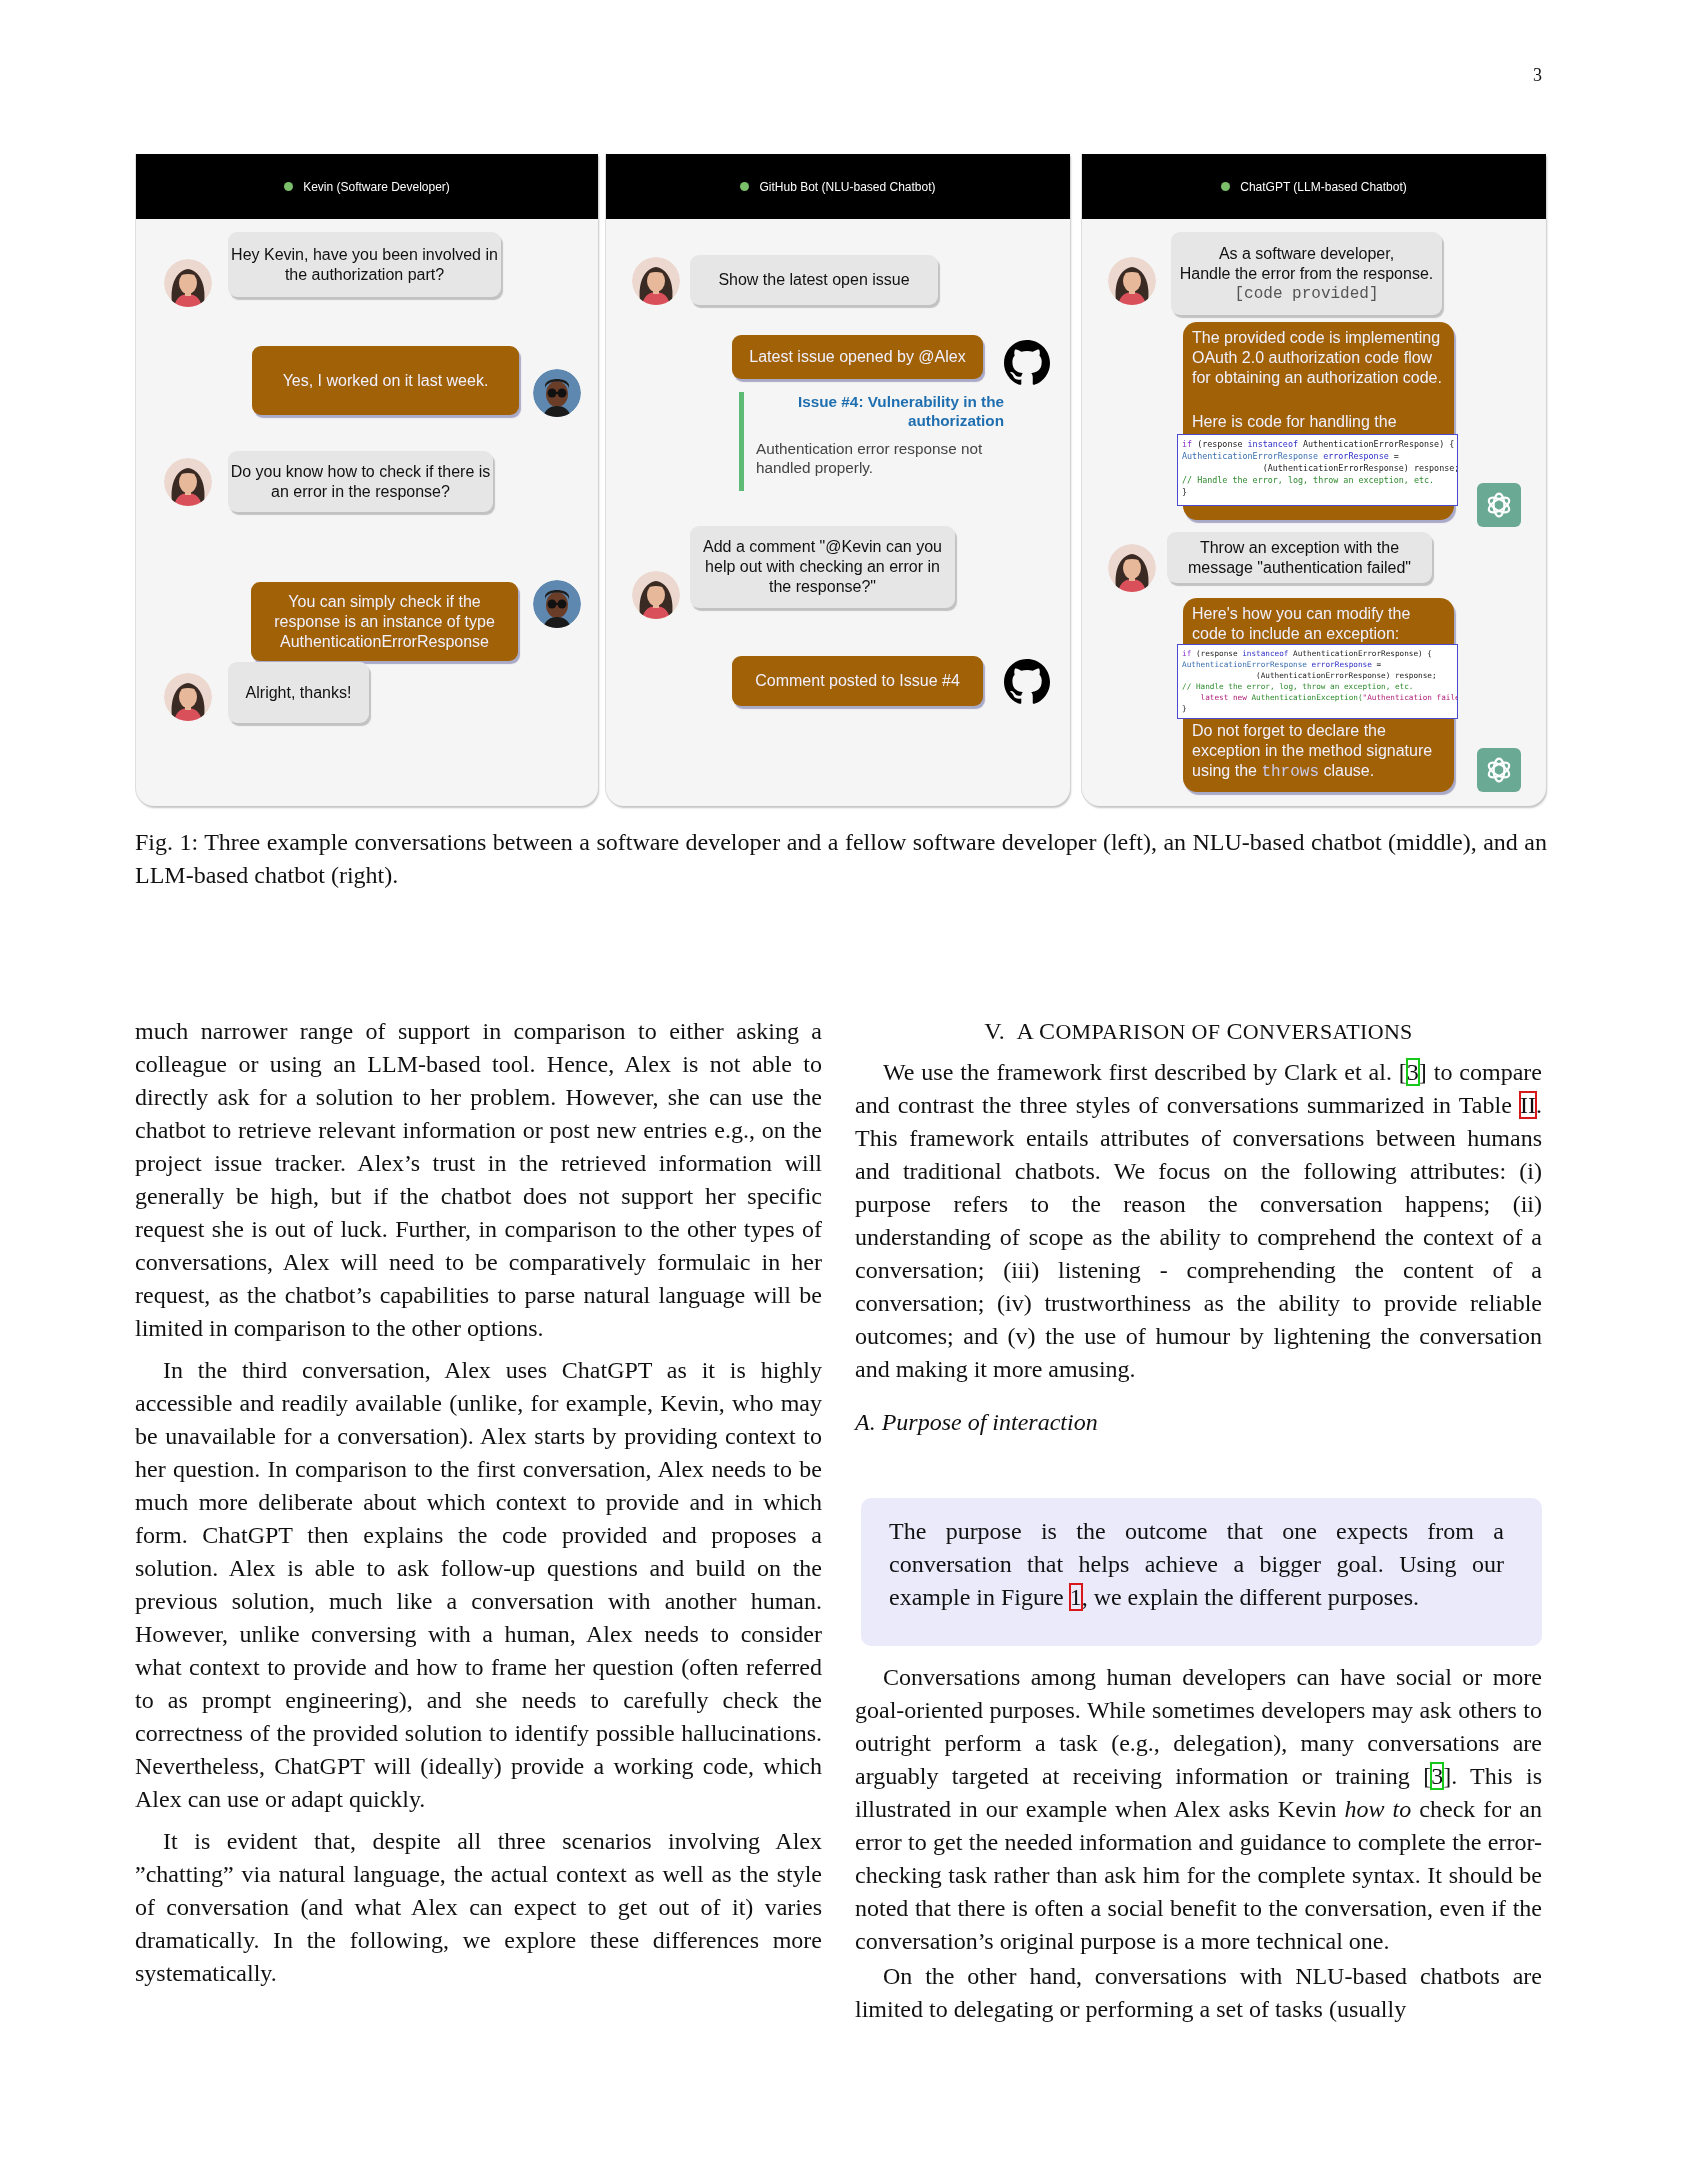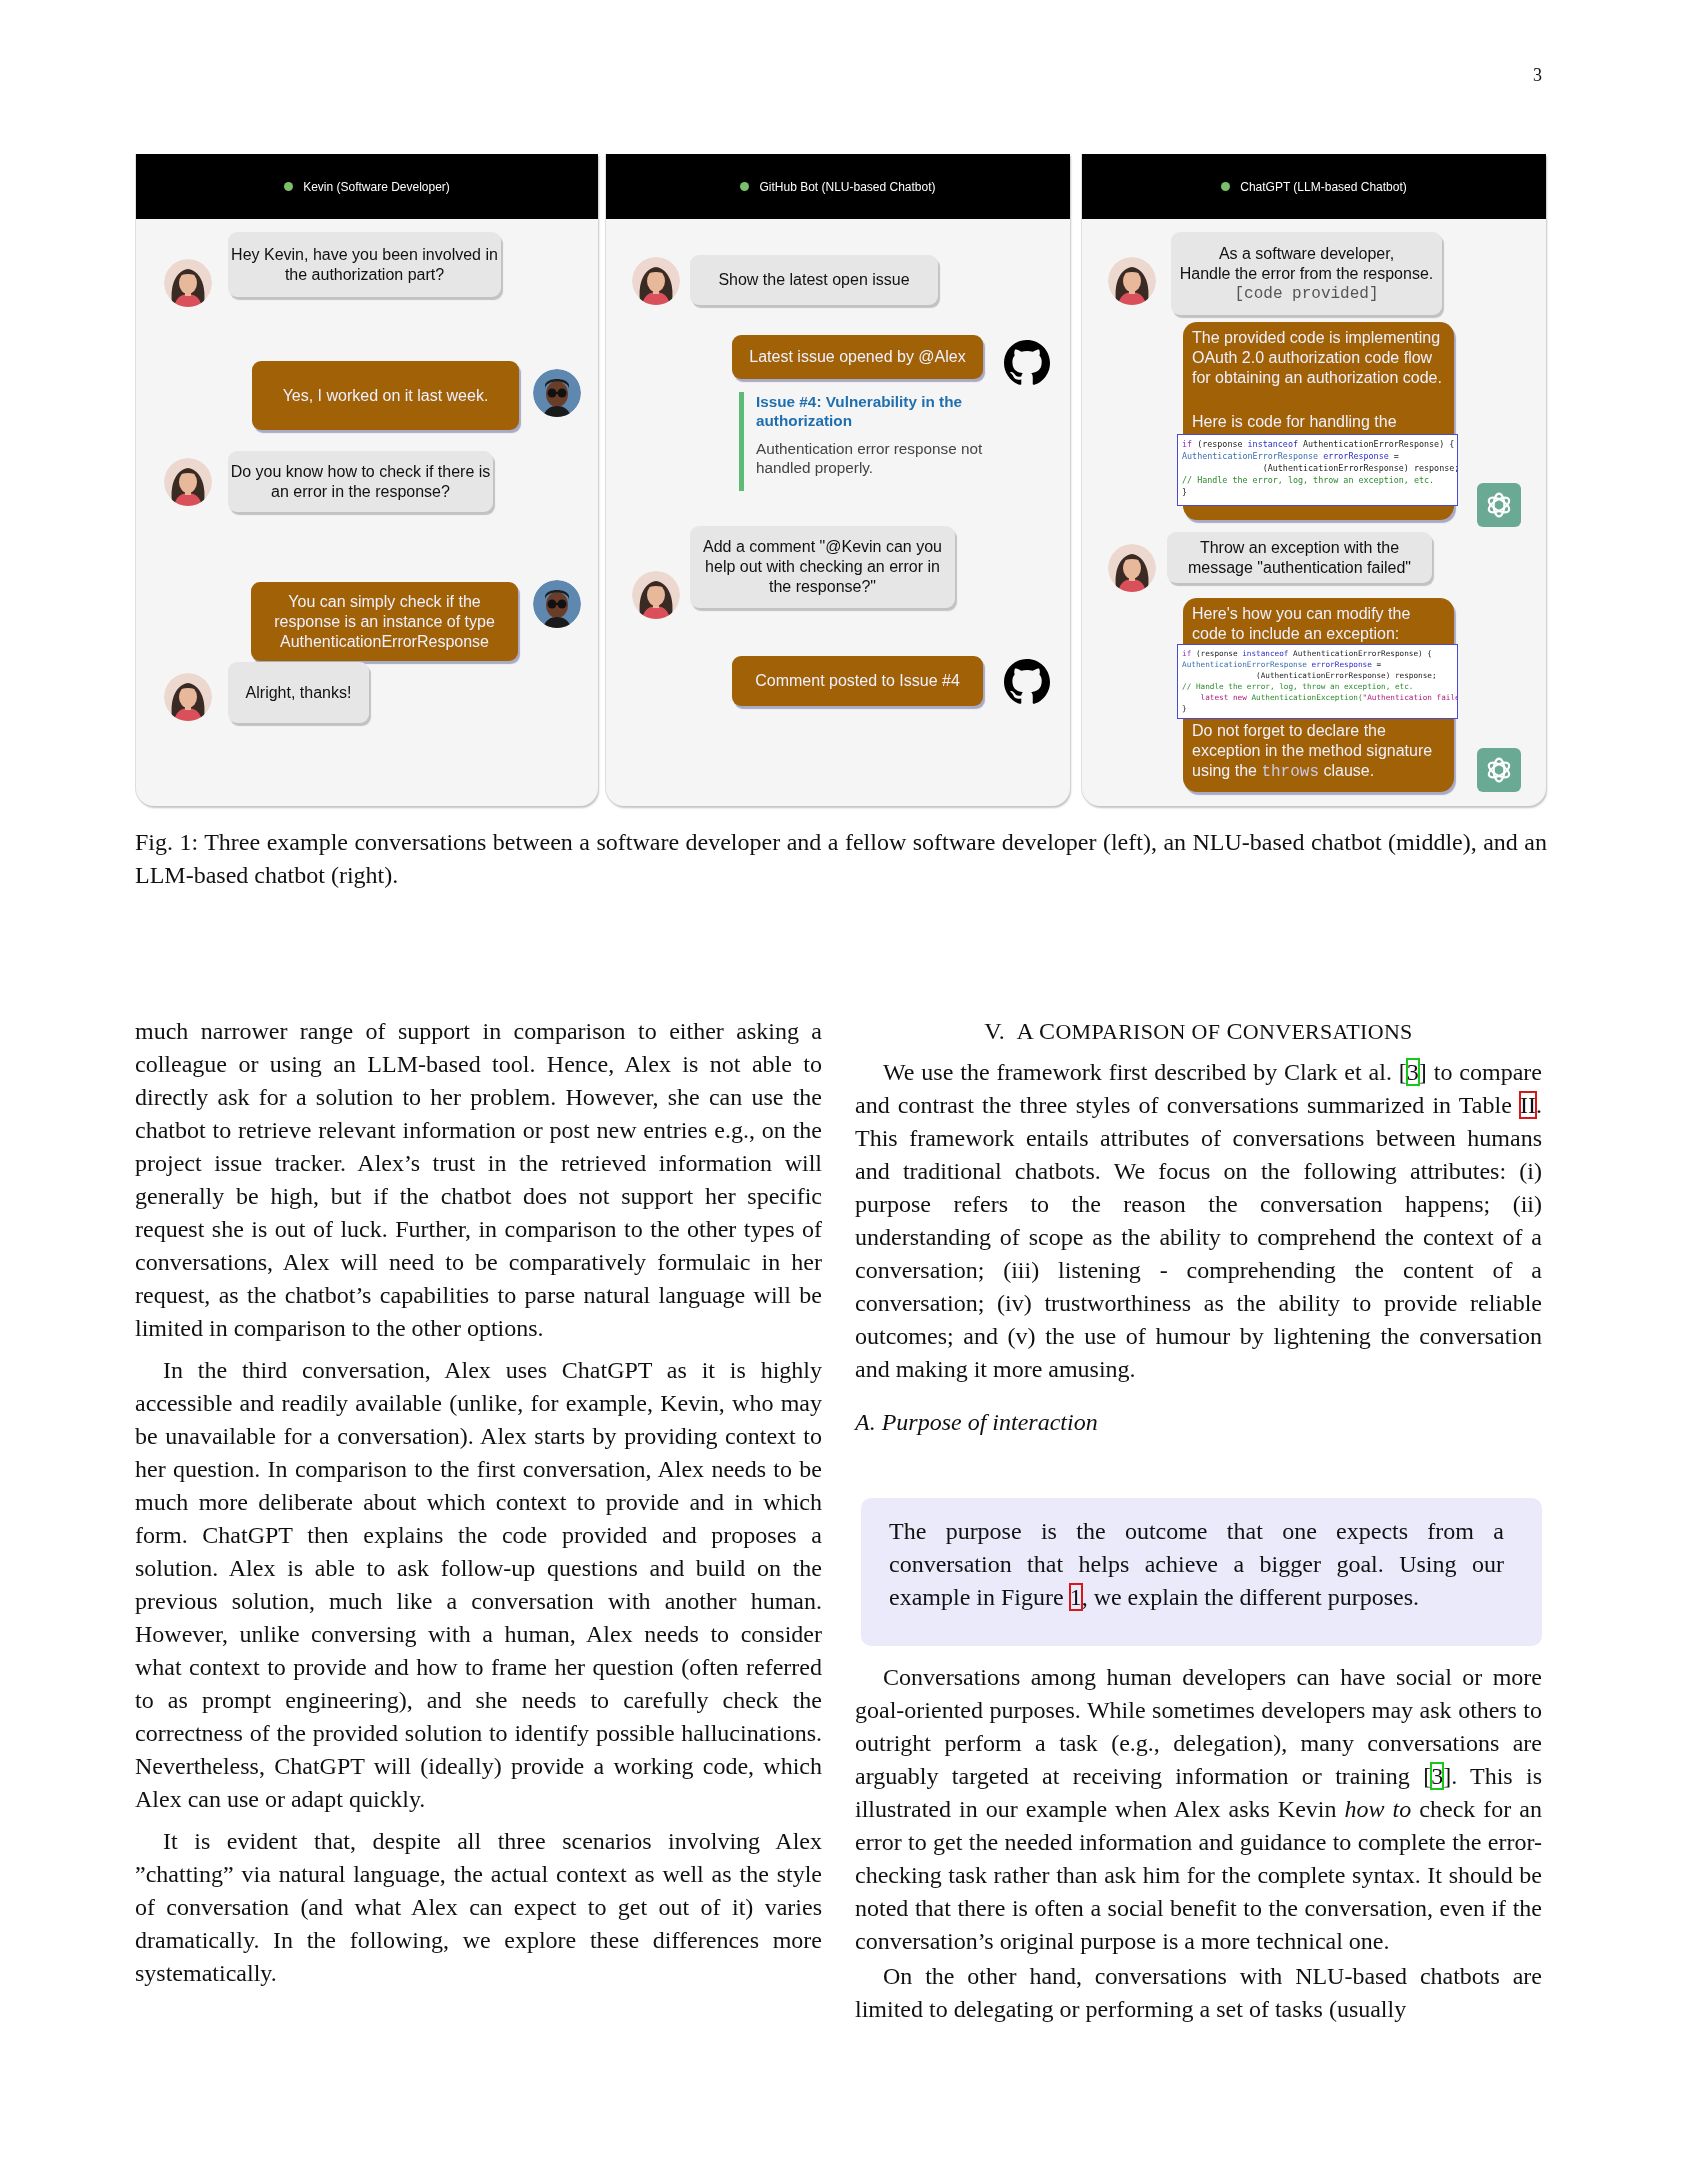--- a/index.html
+++ b/index.html
@@ -13,21 +13,21 @@
   .dot { width:9px; height:9px; border-radius:50%; background:#7bbf6a; margin-right:10px; display:inline-block; }
   .bubble { position:absolute; font-family:"Liberation Sans", sans-serif; font-size:16px; line-height:20px; text-align:center; border-radius:9px; box-sizing:border-box; display:flex; align-items:center; justify-content:center; flex-direction:column; }
   .b-user { background:#e6e6e6; color:#111; box-shadow: 2px 3px 1px #c2c2c2; }
   .b-reply { background:#a16207; color:#f0f0ff; box-shadow: 2px 3px 1px #a9a9c8; }
   .avatar { position:absolute; width:48px; height:48px; border-radius:50%; overflow:hidden; }
   .code-box { position:absolute; background:#fff; border:1.5px solid #4a4ad0; font-family:"DejaVu Sans Mono", monospace; font-size:8.4px; line-height:12px; padding:3px 4px; box-sizing:border-box; white-space:pre; color:#222; overflow:hidden; }
   .kw { color:#8a2fd0; } .kw2 { color:#2d2dc8; } .ty { color:#3a6fb0; } .cm { color:#2d8a2d; } .str { color:#b0207a; }
   .gpt-logo { position:absolute; width:44px; height:44px; background:#6aa994; border-radius:6px; display:flex; align-items:center; justify-content:center; }
   .gh-logo { position:absolute; width:46px; height:46px; }
   .issue { position:absolute; border-left:5px solid #5dbb76; padding-left:12px; font-family:"Liberation Sans", sans-serif; }
-  .issue-title { color:#1f6fb0; font-weight:bold; font-size:15.3px; line-height:19px; }
+  .issue-title { color:#1f6fb0; font-weight:bold; font-size:15.3px; line-height:19px;text-align:right; }
   .issue-body { color:#444; font-size:15.3px; line-height:19px; margin-top:9px; }
 
   
   .caption { left:135px; top:826px; width:1412px; font-size:24px; line-height:33px; text-align:justify; }
   .col { position:absolute; width:687px; font-size:24px; line-height:33px; text-align:justify; }
   .col p { margin:0; text-indent:28px; }
   .col p.noindent { text-indent:0; }
   .col p + p { margin-top:9px; }
   .sec-head { text-align:center; font-size:24px; line-height:33px; letter-spacing:0.3px; }
   .sc { font-size:22px; }
@@ -75,21 +75,21 @@
 
 <div class="panel" style="left:136px; width:462px;">
   <div class="panel-header">
     <span class="dot"></span>
     <span>Kevin (Software Developer)</span>
   </div>
   <svg class="avatar" style="left:28px; top:105px;" viewBox="0 0 48 48" width="48" height="48">
       <use href="#alex-avatar"></use>
     </svg>
   <div class="bubble b-user" style="left:92px; top:78px; width:273px; height:65px;">Hey Kevin, have you been involved in the authorization part?</div>
-  <div class="bubble b-reply" style="left:116px; top:192px; width:267px; height:69px;margin-top:15px;">Yes, I worked on it last week.</div>
+  <div class="bubble b-reply" style="left:116px; top:192px; width:267px; height:69px;">Yes, I worked on it last week.</div>
   <svg class="avatar" style="left:397px; top:215px;" viewBox="0 0 48 48" width="48" height="48">
       <use href="#kevin-avatar"></use>
     </svg>
   <svg class="avatar" style="left:28px; top:304px;" viewBox="0 0 48 48" width="48" height="48">
       <use href="#alex-avatar"></use>
     </svg>
   <div class="bubble b-user" style="left:92px; top:297px; width:265px; height:61px;">Do you know how to check if there is an error in the response?</div>
   <div class="bubble b-reply" style="left:115px; top:396px; width:267px; height:79px; padding:0 18px;margin-top:32px;">You can simply check if the response is an instance of type AuthenticationErrorResponse</div>
   <svg class="avatar" style="left:397px; top:426px;" viewBox="0 0 48 48" width="48" height="48">
       <use href="#kevin-avatar"></use>

